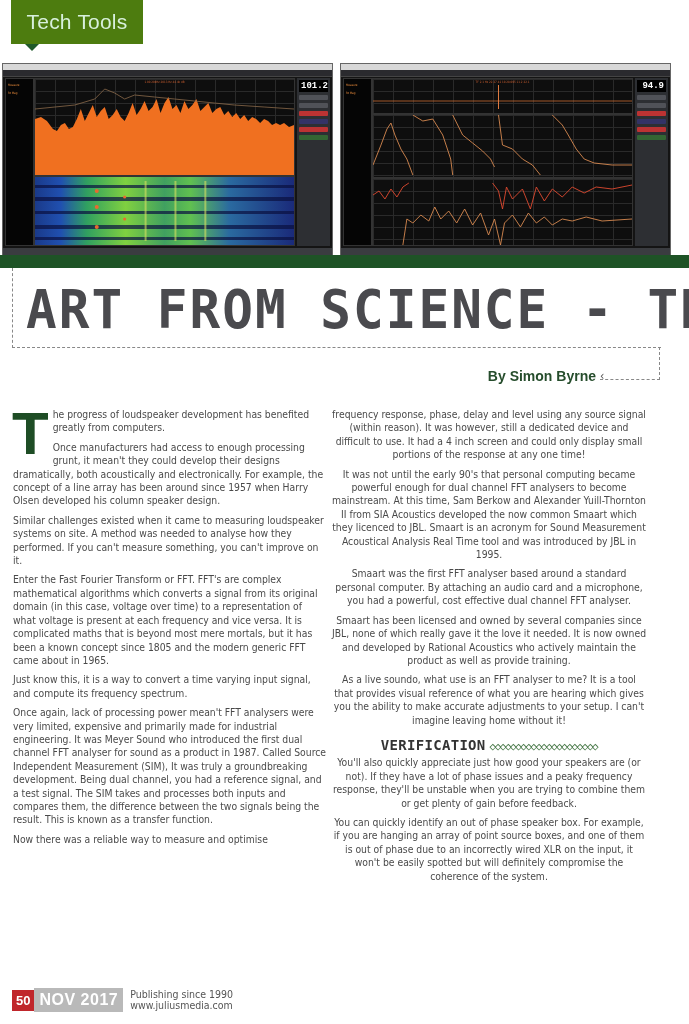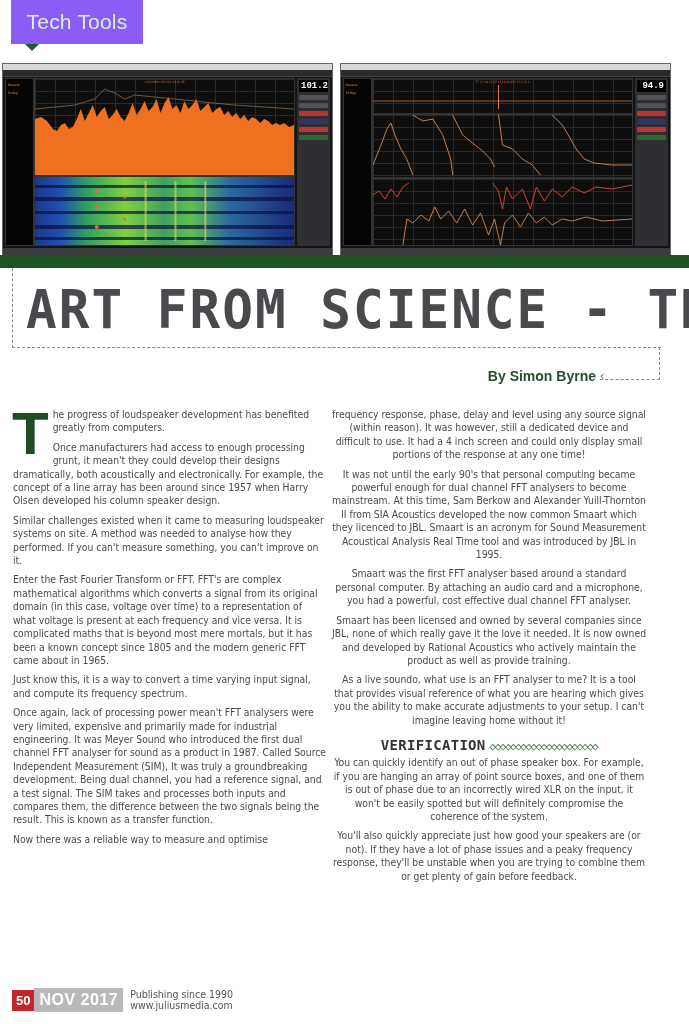--- a/index.html
+++ b/index.html
@@ -1,17 +1,17 @@
 <!DOCTYPE html>
 <html><head>
 <meta charset="utf-8">
 <style>
   html,body{margin:0;padding:0;background:#fff;}
   body{width:689px;height:1024px;position:relative;overflow:hidden;font-family:"DejaVu Sans Condensed","DejaVu Sans",sans-serif;color:#3a3a3a;}
-  .section-tab{position:absolute;left:11px;top:0;width:132px;height:44px;background:#8b5cf6;color:#d8f0dc;font-family:"Liberation Sans",sans-serif;font-size:21px;display:flex;align-items:center;justify-content:center;letter-spacing:0.2px;}
+  .section-tab{position:absolute;left:11px;top:0;width:132px;height:44px;background:#4d7c0f;color:#d8f0dc;font-family:"Liberation Sans",sans-serif;font-size:21px;display:flex;align-items:center;justify-content:center;letter-spacing:0.2px;}
   .section-tab:after{content:"";position:absolute;left:14px;bottom:-7px;border-left:7px solid transparent;border-right:7px solid transparent;border-top:7px solid #1f5a2a;}
   .shot{position:absolute;top:63px;height:192px;background:#141414;border:1px solid #666;overflow:hidden;}
   .shot.left{left:2px;width:329px;}
   .shot.right{left:340px;width:329px;}
   .menubar{height:6px;background:#d8d8d8;}
   .toolbar{height:6px;background:#2a2a2e;border-bottom:1px solid #444;}
   .sidebar{position:absolute;left:2px;top:14px;width:27px;bottom:10px;background:#050505;border:1px solid #333;}
   .sidebar .item{font-size:3px;color:#e88a3a;margin:4px 2px;}
   .rightpanel{position:absolute;right:2px;top:14px;width:33px;bottom:10px;background:#2d2f33;}
   .readout{background:#000;color:#fff;font-family:Liberation Mono, monospace;font-size:9px;font-weight:bold;text-align:right;padding:1px 2px;margin:2px;}
@@ -149,22 +149,22 @@
   <p>Now there was a reliable way to measure and optimise</p>
 </div>
 
 <div class="col right" style="width:314px;">
   <p>frequency response, phase, delay and level using any source signal (within reason). It was however, still a dedicated device and difficult to use. It had a 4 inch screen and could only display small portions of the response at any one time!</p>
   <p>It was not until the early 90's that personal computing became powerful enough for dual channel FFT analysers to become mainstream. At this time, Sam Berkow and Alexander Yuill-Thornton II from SIA Acoustics developed the now common Smaart which they licenced to JBL. Smaart is an acronym for Sound Measurement Acoustical Analysis Real Time tool and was introduced by JBL in 1995.</p>
   <p>Smaart was the first FFT analyser based around a standard personal computer. By attaching an audio card and a microphone, you had a powerful, cost effective dual channel FFT analyser.</p>
   <p>Smaart has been licensed and owned by several companies since JBL, none of which really gave it the love it needed. It is now owned and developed by Rational Acoustics who actively maintain the product as well as provide training.</p>
   <p>As a live soundo, what use is an FFT analyser to me? It is a tool that provides visual reference of what you are hearing which gives you the ability to make accurate adjustments to your setup. I can't imagine leaving home without it!</p>
   <div class="subhead"><span>VERIFICATION</span><span class="diamonds">◇◇◇◇◇◇◇◇◇◇◇◇◇◇◇◇◇◇◇◇◇</span></div>
+  <p>You'll also quickly appreciate just how good your speakers are (or not). If they have a lot of phase issues and a peaky frequency response, they'll be unstable when you are trying to combine them or get plenty of gain before feedback.</p>
   <p>You can quickly identify an out of phase speaker box. For example, if you are hanging an array of point source boxes, and one of them is out of phase due to an incorrectly wired XLR on the input, it won't be easily spotted but will definitely compromise the coherence of the system.</p>
-  <p>You'll also quickly appreciate just how good your speakers are (or not). If they have a lot of phase issues and a peaky frequency response, they'll be unstable when you are trying to combine them or get plenty of gain before feedback.</p>
 </div>
 
 <div class="footer">
   <span class="page-num">50</span>
   <span class="issue">NOV 2017</span>
   <div class="pub">
     <div>Publishing since 1990</div>
     <div>www.juliusmedia.com</div>
   </div>
 </div>

